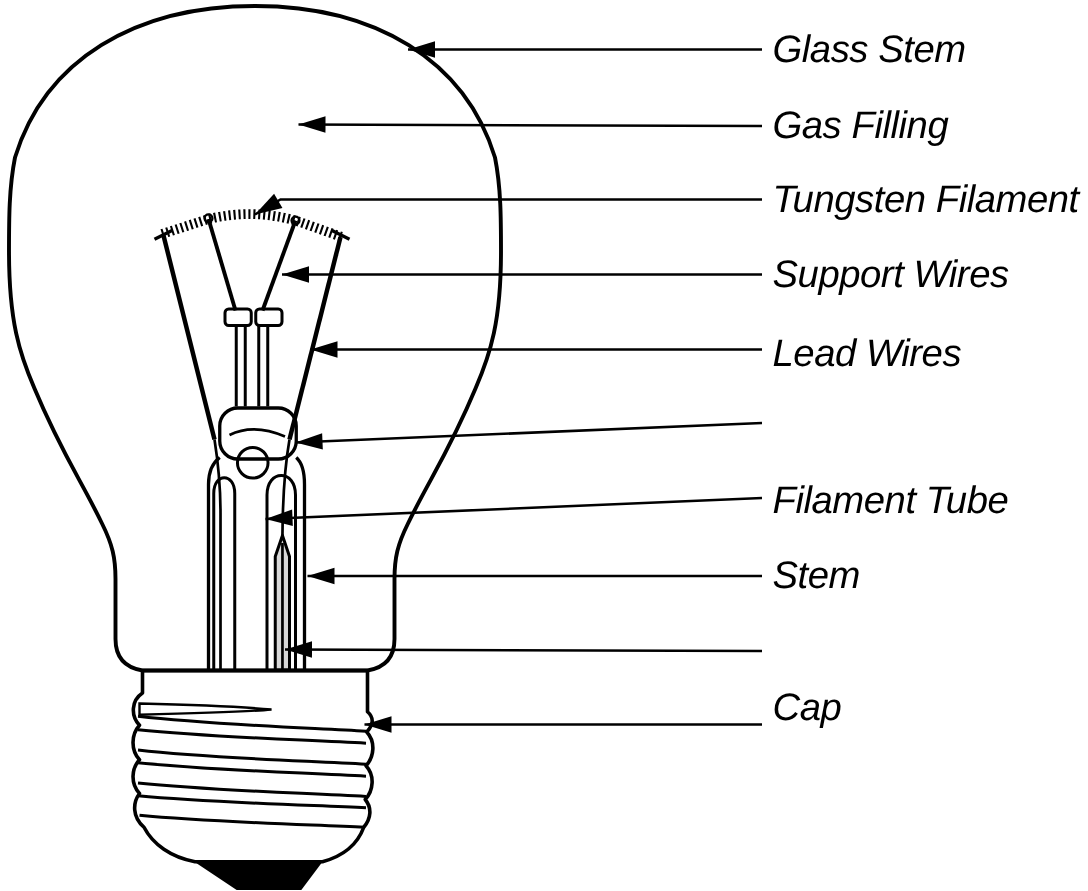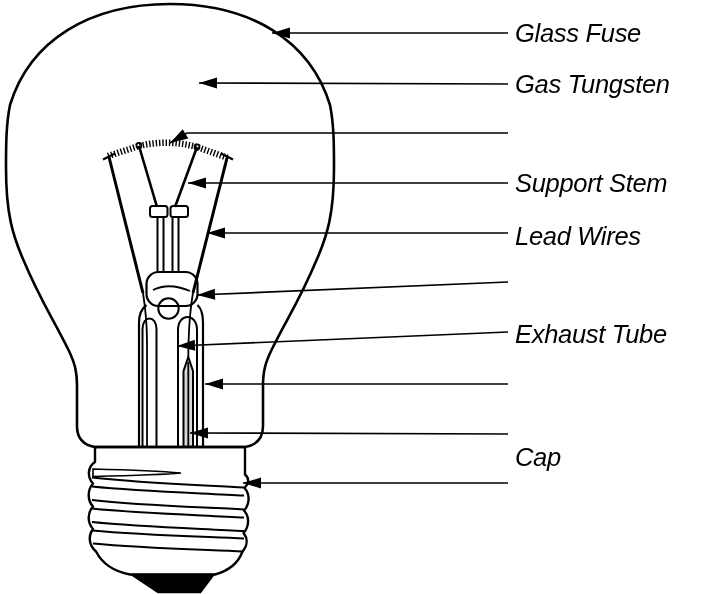--- a/index.html
+++ b/index.html
@@ -125,20 +125,22 @@
       <path d="M508,183 L188,183" marker-end="url(#arrow)"></path>
       <path d="M508,233 L207,233" marker-end="url(#arrow)"></path>
       <path d="M508,282 L197,295" marker-end="url(#arrow)"></path>
       <path d="M508,332 L177,346" marker-end="url(#arrow)"></path>
       <path d="M508,384 L205,384" marker-end="url(#arrow)"></path>
       <path d="M508,434 L190,433" marker-end="url(#arrow)"></path>
       <path d="M508,483 L243,483" marker-end="url(#arrow)"></path>
     </g>
   </svg>
 
-  <div class="part-label" style="top:17px">Glass Fuse</div>
-  <div class="part-label" style="top:68px">Gas Tungsten</div>
-  <div class="part-label" style="top:167px">Support Stem</div>
+  <div class="part-label" style="top:17px">Glass Stem</div>
+  <div class="part-label" style="top:68px">Gas Filling</div>
+  <div class="part-label" style="top:117px">Tungsten Filament</div>
+  <div class="part-label" style="top:167px">Support Wires</div>
   <div class="part-label" style="top:220px">Lead Wires</div>
-  <div class="part-label" style="top:318px">Exhaust Tube</div>
-  <div class="part-label" style="top:441px">Cap</div>
+  <div class="part-label" style="top:318px">Filament Tube</div>
+  <div class="part-label" style="top:368px">Stem</div>
+  <div class="part-label" style="top:456px">Cap</div>
 
 </div>
 
 </body></html>

